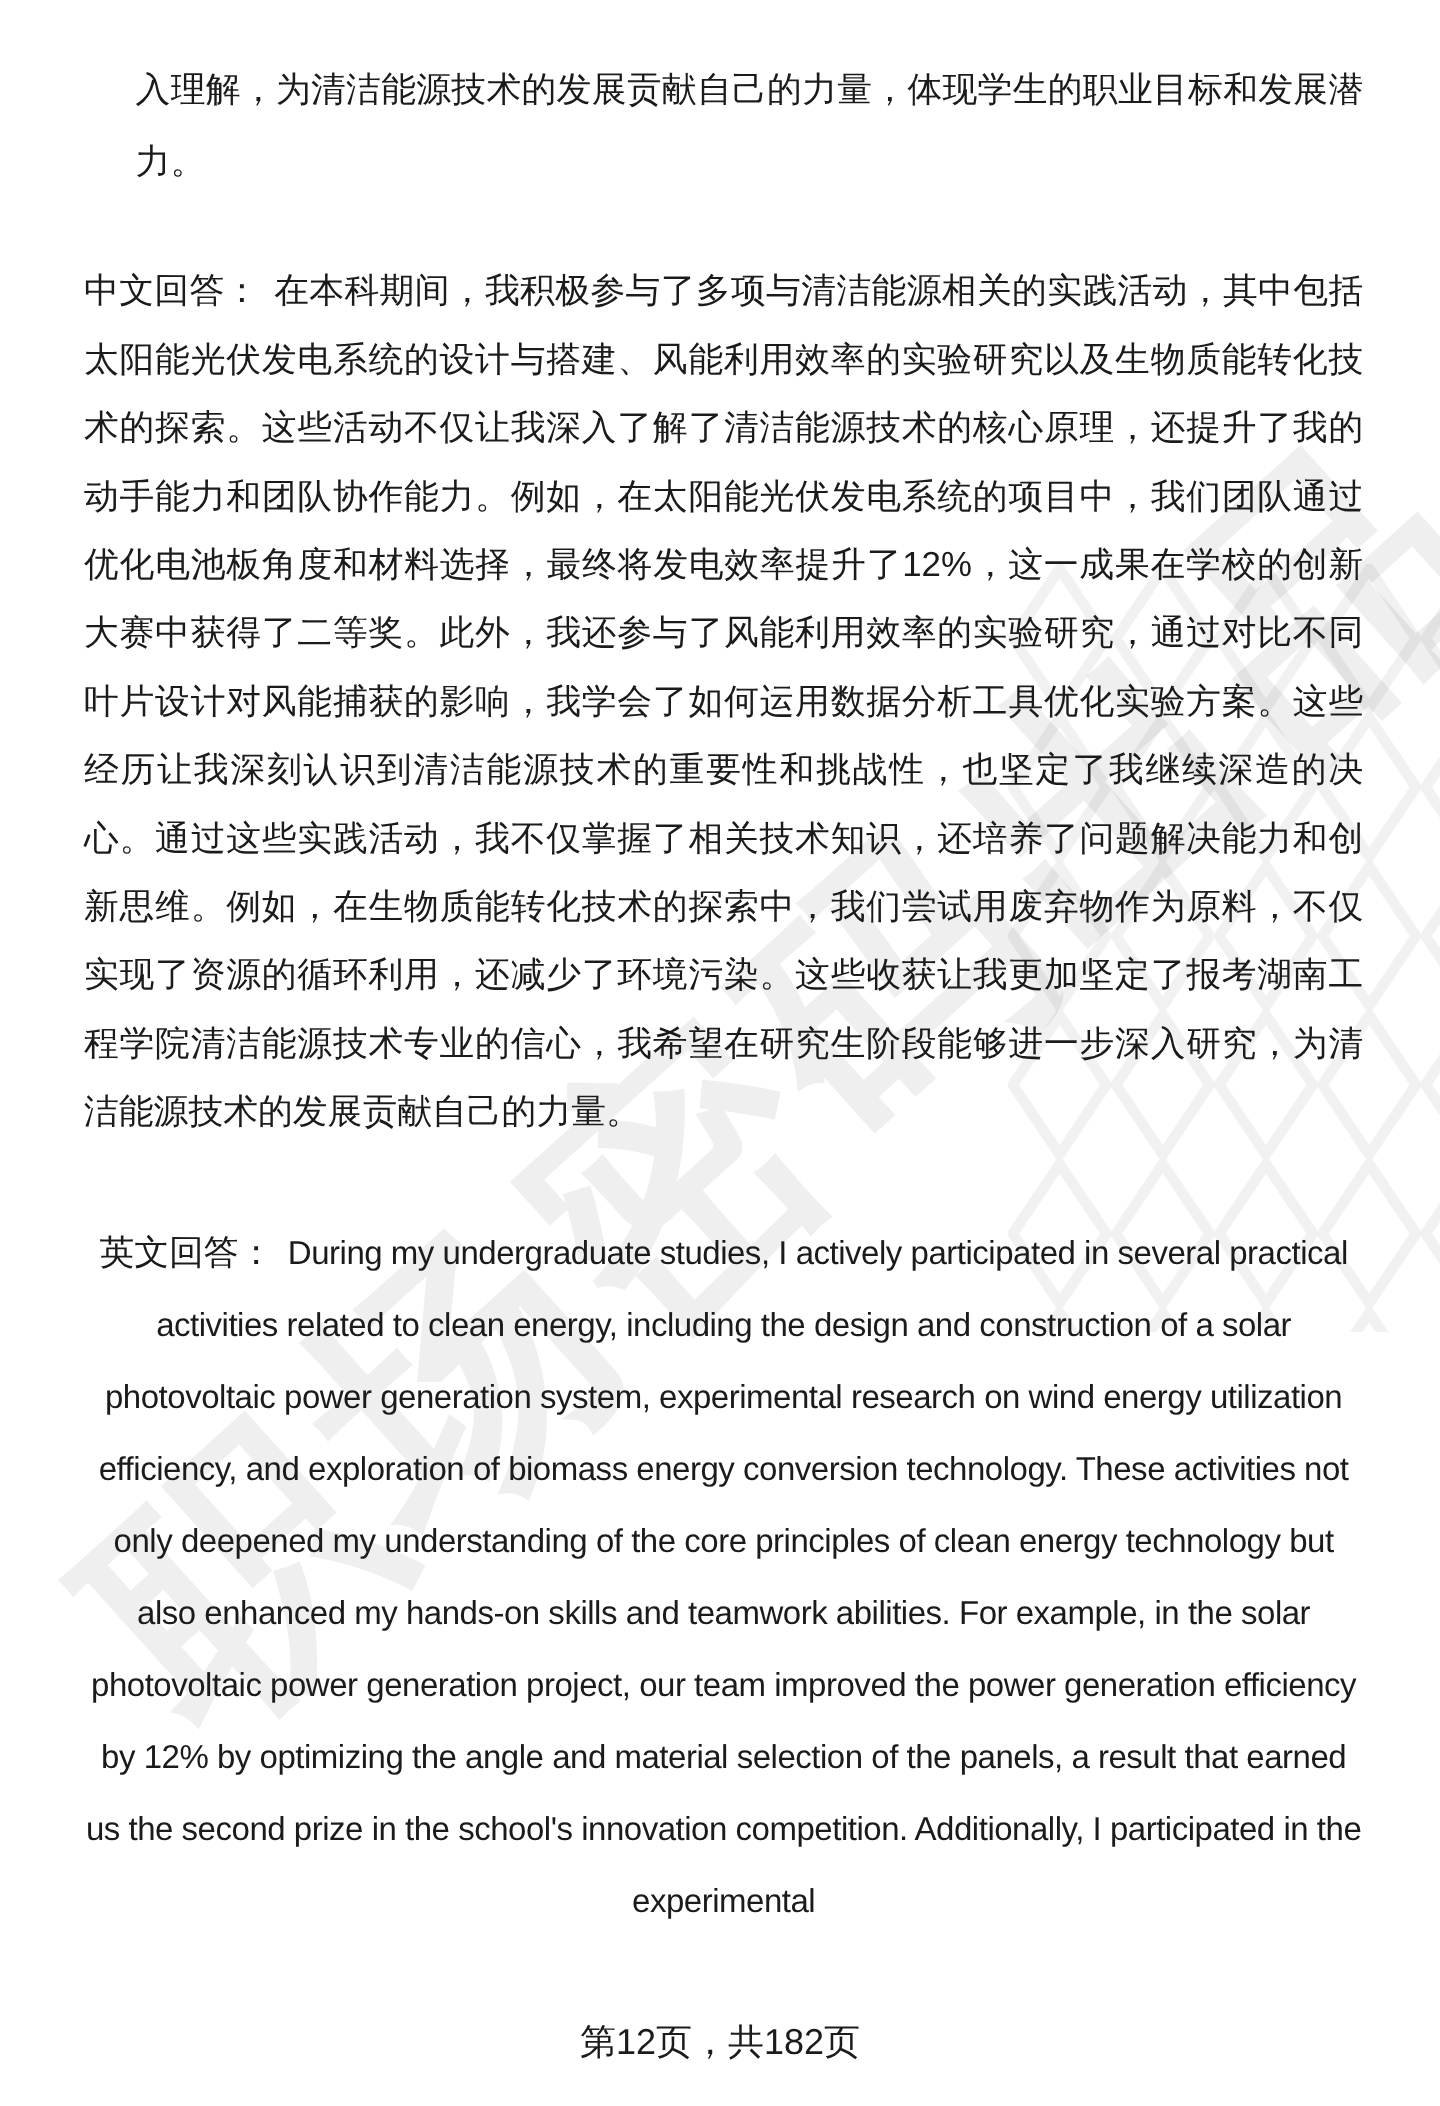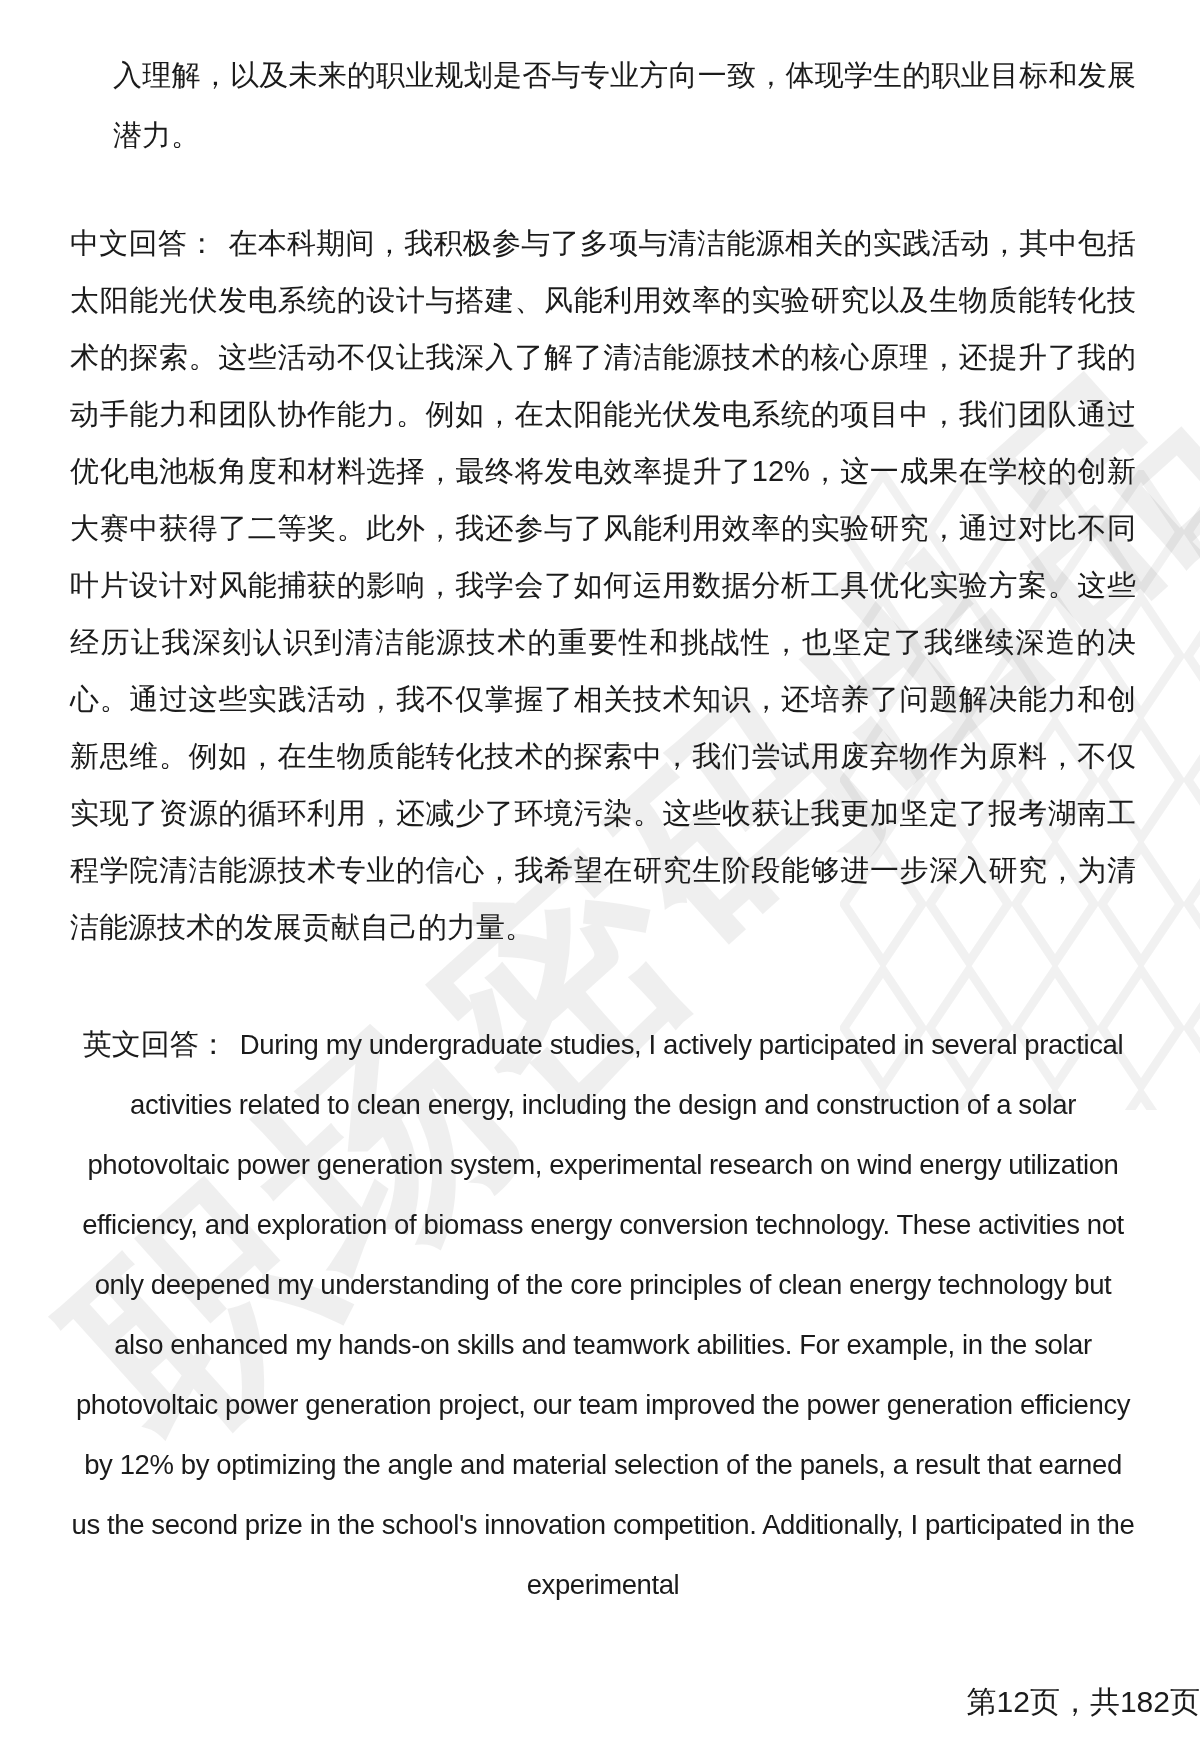--- a/index.html
+++ b/index.html
@@ -76,21 +76,21 @@
   .para-en .answer-label {
     font-size: 29px;
   }
   
   .footer {
     position: absolute;
     left: 0;
     right: 0;
     top: 1682px;
     z-index: 1;
-    text-align: right;
+    text-align: center;
     font-size: 30px;
     color: #1b1b1b;
   }
 </style>
 </head>
 <body>
 
 <div class="page">
 
   <div class="wm-layer">
@@ -100,21 +100,21 @@
           <path d="M43,4 L82,62 L43,120 L4,62 Z" fill="none" stroke="#000000" stroke-width="9"></path>
         </pattern>
       </defs>
       <rect x="0" y="0" width="430" height="640" fill="url(#diamonds)"></rect>
     </svg>
     <div class="wm-text">职场密码出品</div>
   </div>
 
   <div class="content">
 
-    <p class="para para-continuation">入理解，以及未来的职业规划是否与专业方向一致，体现学生的职业目标和发展潜力。</p>
+    <p class="para para-continuation">入理解，为清洁能源技术的发展贡献自己的力量，体现学生的职业目标和发展潜力。</p>
 
     <p class="para para-cn"><span class="answer-label">中文回答：</span><span>在本科期间，我积极参与了多项与清洁能源相关的实践活动，其中包括太阳能光伏发电系统的设计与搭建、风能利用效率的实验研究以及生物质能转化技术的探索。这些活动不仅让我深入了解了清洁能源技术的核心原理，还提升了我的动手能力和团队协作能力。例如，在太阳能光伏发电系统的项目中，我们团队通过优化电池板角度和材料选择，最终将发电效率提升了12%，这一成果在学校的创新大赛中获得了二等奖。此外，我还参与了风能利用效率的实验研究，通过对比不同叶片设计对风能捕获的影响，我学会了如何运用数据分析工具优化实验方案。这些经历让我深刻认识到清洁能源技术的重要性和挑战性，也坚定了我继续深造的决心。通过这些实践活动，我不仅掌握了相关技术知识，还培养了问题解决能力和创新思维。例如，在生物质能转化技术的探索中，我们尝试用废弃物作为原料，不仅实现了资源的循环利用，还减少了环境污染。这些收获让我更加坚定了报考湖南工程学院清洁能源技术专业的信心，我希望在研究生阶段能够进一步深入研究，为清洁能源技术的发展贡献自己的力量。</span></p>
 
     <p class="para para-en"><span class="answer-label">英文回答：</span><span>During my undergraduate studies, I actively participated in several practical activities related to clean energy, including the design and construction of a solar photovoltaic power generation system, experimental research on wind energy utilization efficiency, and exploration of biomass energy conversion technology. These activities not only deepened my understanding of the core principles of clean energy technology but also enhanced my hands-on skills and teamwork abilities. For example, in the solar photovoltaic power generation project, our team improved the power generation efficiency by 12% by optimizing the angle and material selection of the panels, a result that earned us the second prize in the school's innovation competition. Additionally, I participated in the experimental</span></p>
 
   </div>
 
   <div class="footer">第12页，共182页</div>
 
 </div>

